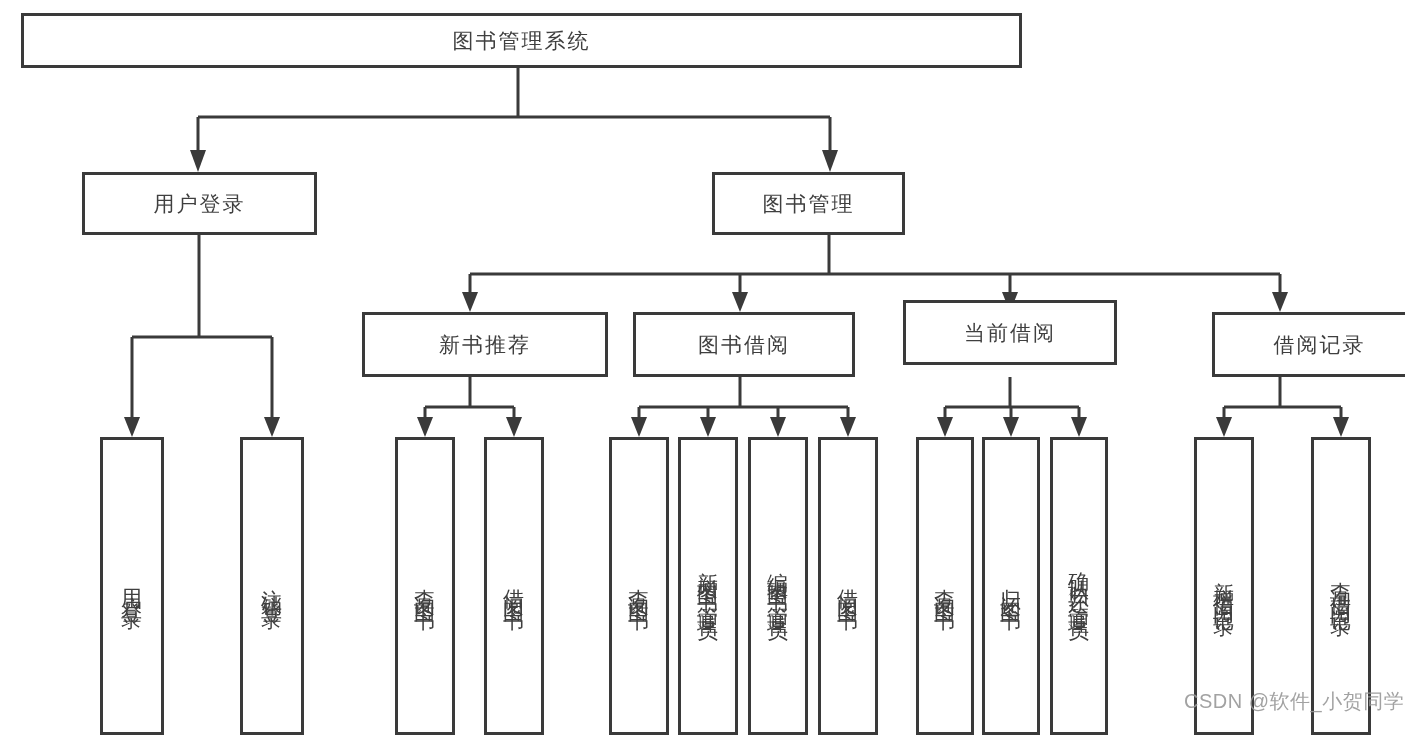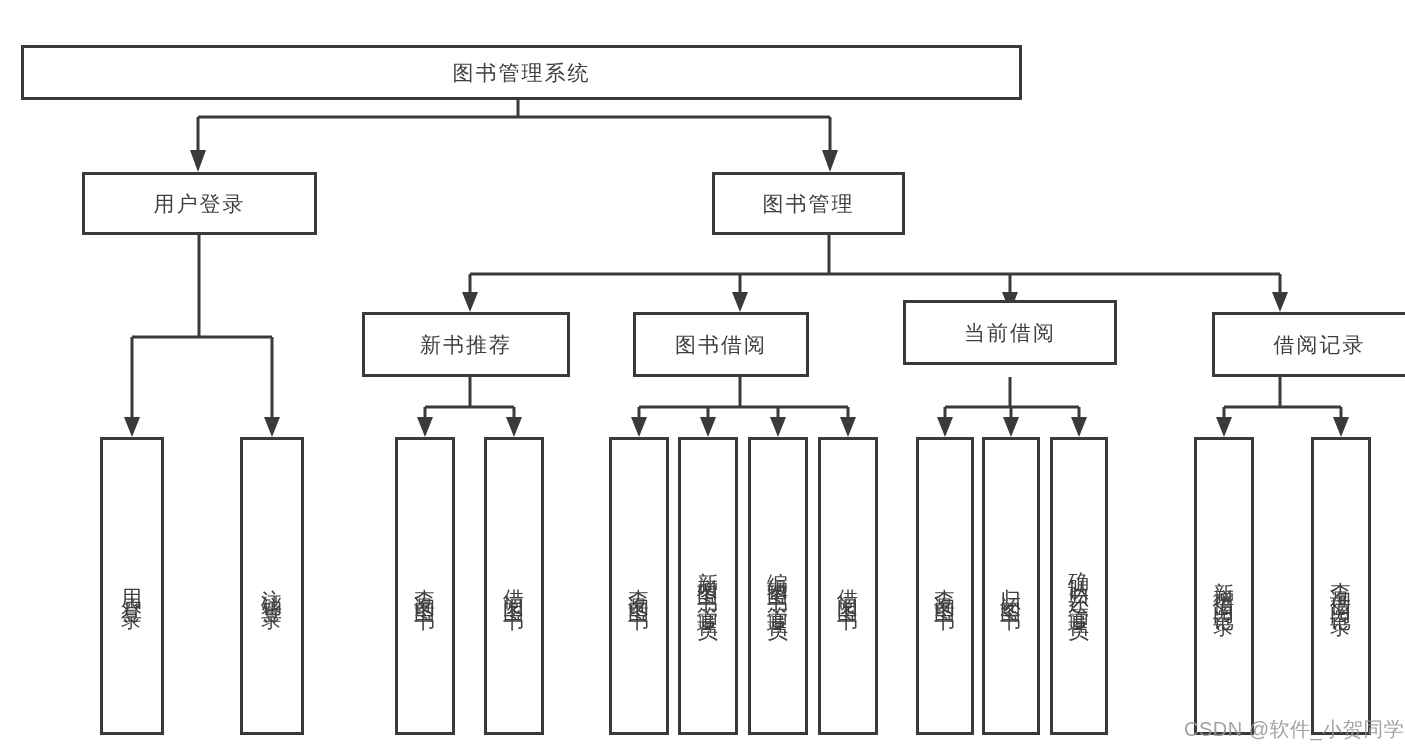--- a/index.html
+++ b/index.html
@@ -42,48 +42,48 @@
     align-items: center;
     justify-content: center;
     color: #3f3f3f;
     font-size: 21px;
     writing-mode: vertical-rl;
     text-orientation: mixed;
     letter-spacing: 7px;
     line-height: 1.1;
   }
   
-  .b-root  { left: 21px;  top: 13px;  width: 1001px; height: 55px; margin-top: 32px; }
+  .b-root  { left: 21px;  top: 13px;  width: 1001px; height: 55px; }
   
   .b-login { left: 82px;  top: 172px; width: 235px; height: 63px; }
   .b-mgmt  { left: 712px; top: 172px; width: 193px; height: 63px; }
   
-  .c1 { left: 362px;  top: 312px; width: 208px; height: 65px; }
-  .c2 { left: 633px;  top: 312px; width: 176px; height: 65px; }
+  .c1 { left: 362px;  top: 312px; width: 246px; height: 65px; }
+  .c2 { left: 633px;  top: 312px; width: 222px; height: 65px; }
   .c3 { left: 903px;  top: 300px; width: 214px; height: 65px; }
   .c4 { left: 1172px; top: 312px; width: 215px; height: 65px; margin-left: 40px; }
   
   .l1  { left: 100px;  top: 437px; width: 64px; height: 298px; }
   .l2  { left: 240px;  top: 437px; width: 64px; height: 298px; }
   .l3  { left: 395px;  top: 437px; width: 60px; height: 298px; }
   .l4  { left: 484px;  top: 437px; width: 60px; height: 298px; }
   .l5  { left: 609px;  top: 437px; width: 60px; height: 298px; }
   .l6  { left: 678px;  top: 437px; width: 60px; height: 298px; }
   .l7  { left: 748px;  top: 437px; width: 60px; height: 298px; }
   .l8  { left: 818px;  top: 437px; width: 60px; height: 298px; }
   .l9  { left: 916px;  top: 437px; width: 58px; height: 298px; }
   .l10 { left: 982px;  top: 437px; width: 58px; height: 298px; }
   .l11 { left: 1050px; top: 437px; width: 58px; height: 298px; }
   .l12 { left: 1194px; top: 437px; width: 60px; height: 298px; }
   .l13 { left: 1311px; top: 437px; width: 60px; height: 298px; }
 
   .watermark {
     position: absolute;
     left: 1184px;
-    top: 716px;
+    top: 688px;
     font-size: 20px;
     color: rgba(152,152,152,0.9);
     letter-spacing: 0.5px;
     white-space: nowrap;
   }
 </style>
 </head>
 <body>
 
 <div class="canvas">

